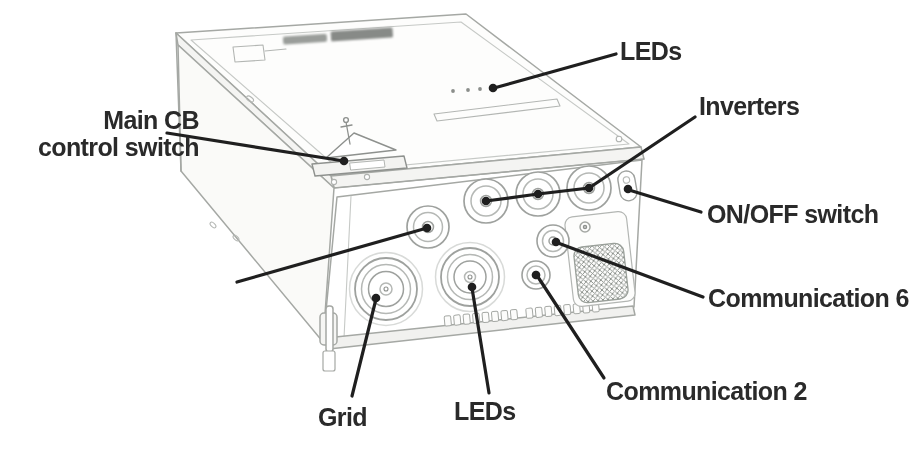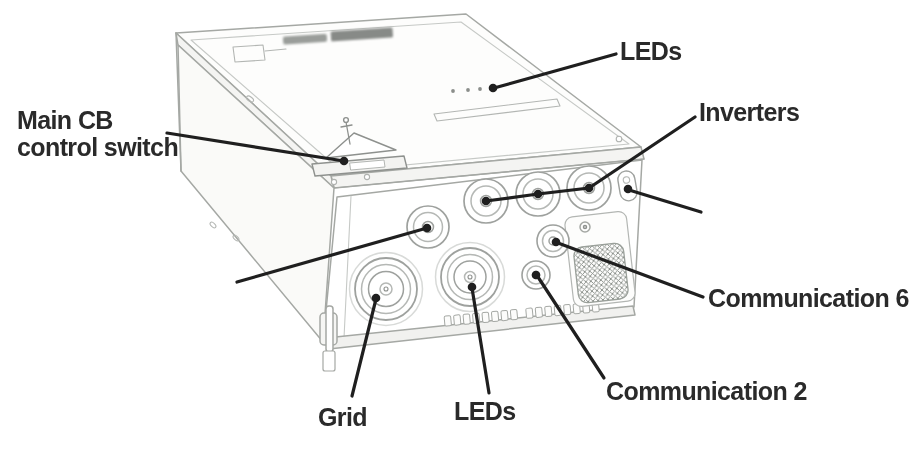--- a/index.html
+++ b/index.html
@@ -10,21 +10,21 @@
   .canvas svg{position:absolute;left:0;top:0;}
   .lbl{
     position:absolute;
     font:700 25px/28px "Liberation Sans",sans-serif;
     letter-spacing:-0.6px;
     color:#2a2a2a;
     white-space:nowrap;
     z-index:2;
     text-align:center;
   }
-  .lbl.center{text-align:left;white-space:normal;line-height:27px;}
+  .lbl.center{text-align:right;white-space:normal;line-height:27px;}
 </style>
 </head>
 <body>
 
 <div class="canvas">
 
   <svg width="921" height="449" viewBox="0 0 921 449">
     <defs>
       <pattern id="hatch" width="5" height="5" patternUnits="userSpaceOnUse">
         <path d="M0,5 L5,0 M0,0 L5,5" stroke="#8f948f" stroke-width="1"></path>
@@ -203,22 +203,23 @@
     </g>
   </svg>
 
   <div class="lbl center" style="left:17px;top:107px;width:182px">
     <span>Main CB</span><br>
     <span>control switch</span>
   </div>
 
   <div class="lbl" style="left:620px;top:37px">LEDs</div>
 
-  <div class="lbl" style="left:699px;top:98px">Inverters</div>
-
+  <div class="lbl" style="left:699px;top:92px">Inverters</div>
+
+  <div class="lbl" style="left:707px;top:200px">ON/OFF switch</div>
 
 
   <div class="lbl" style="left:708px;top:284px">Communication 6</div>
 
   <div class="lbl" style="left:606px;top:377px">Communication 2</div>
 
   <div class="lbl" style="left:318px;top:403px">Grid</div>
 
   <div class="lbl" style="left:454px;top:397px">LEDs</div>
 

